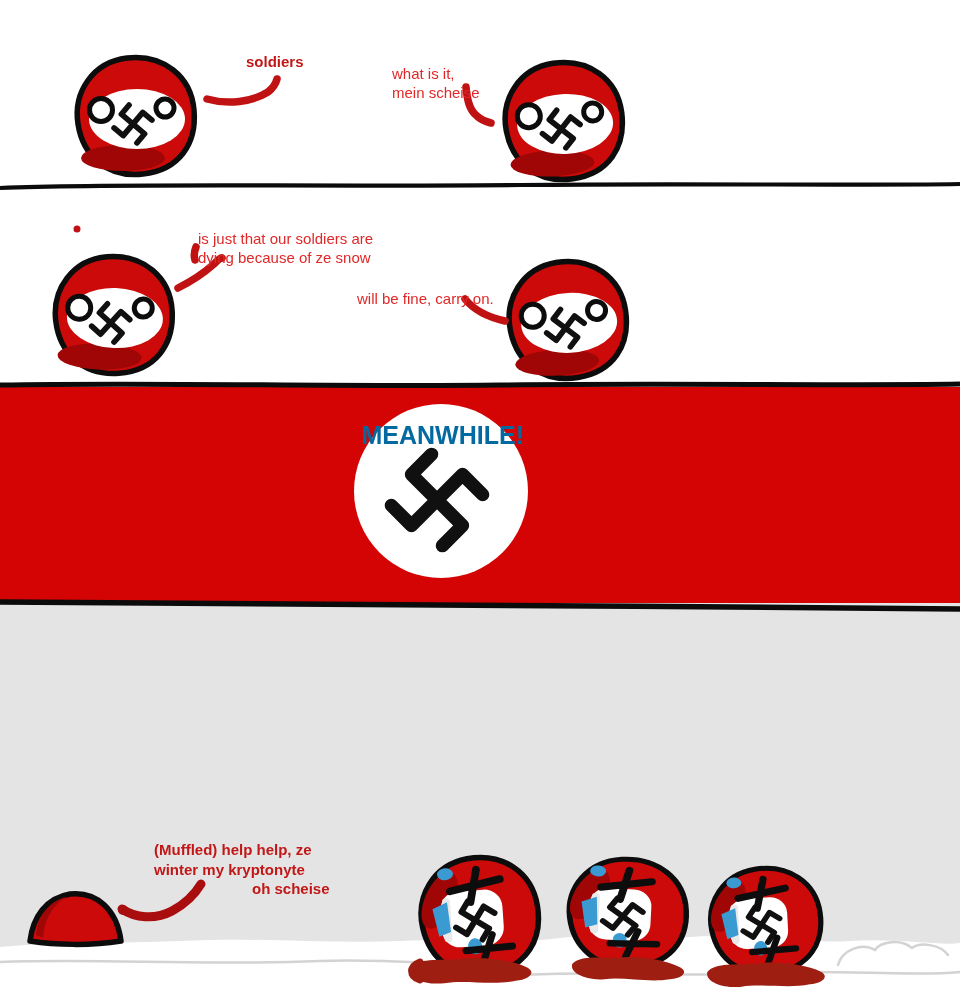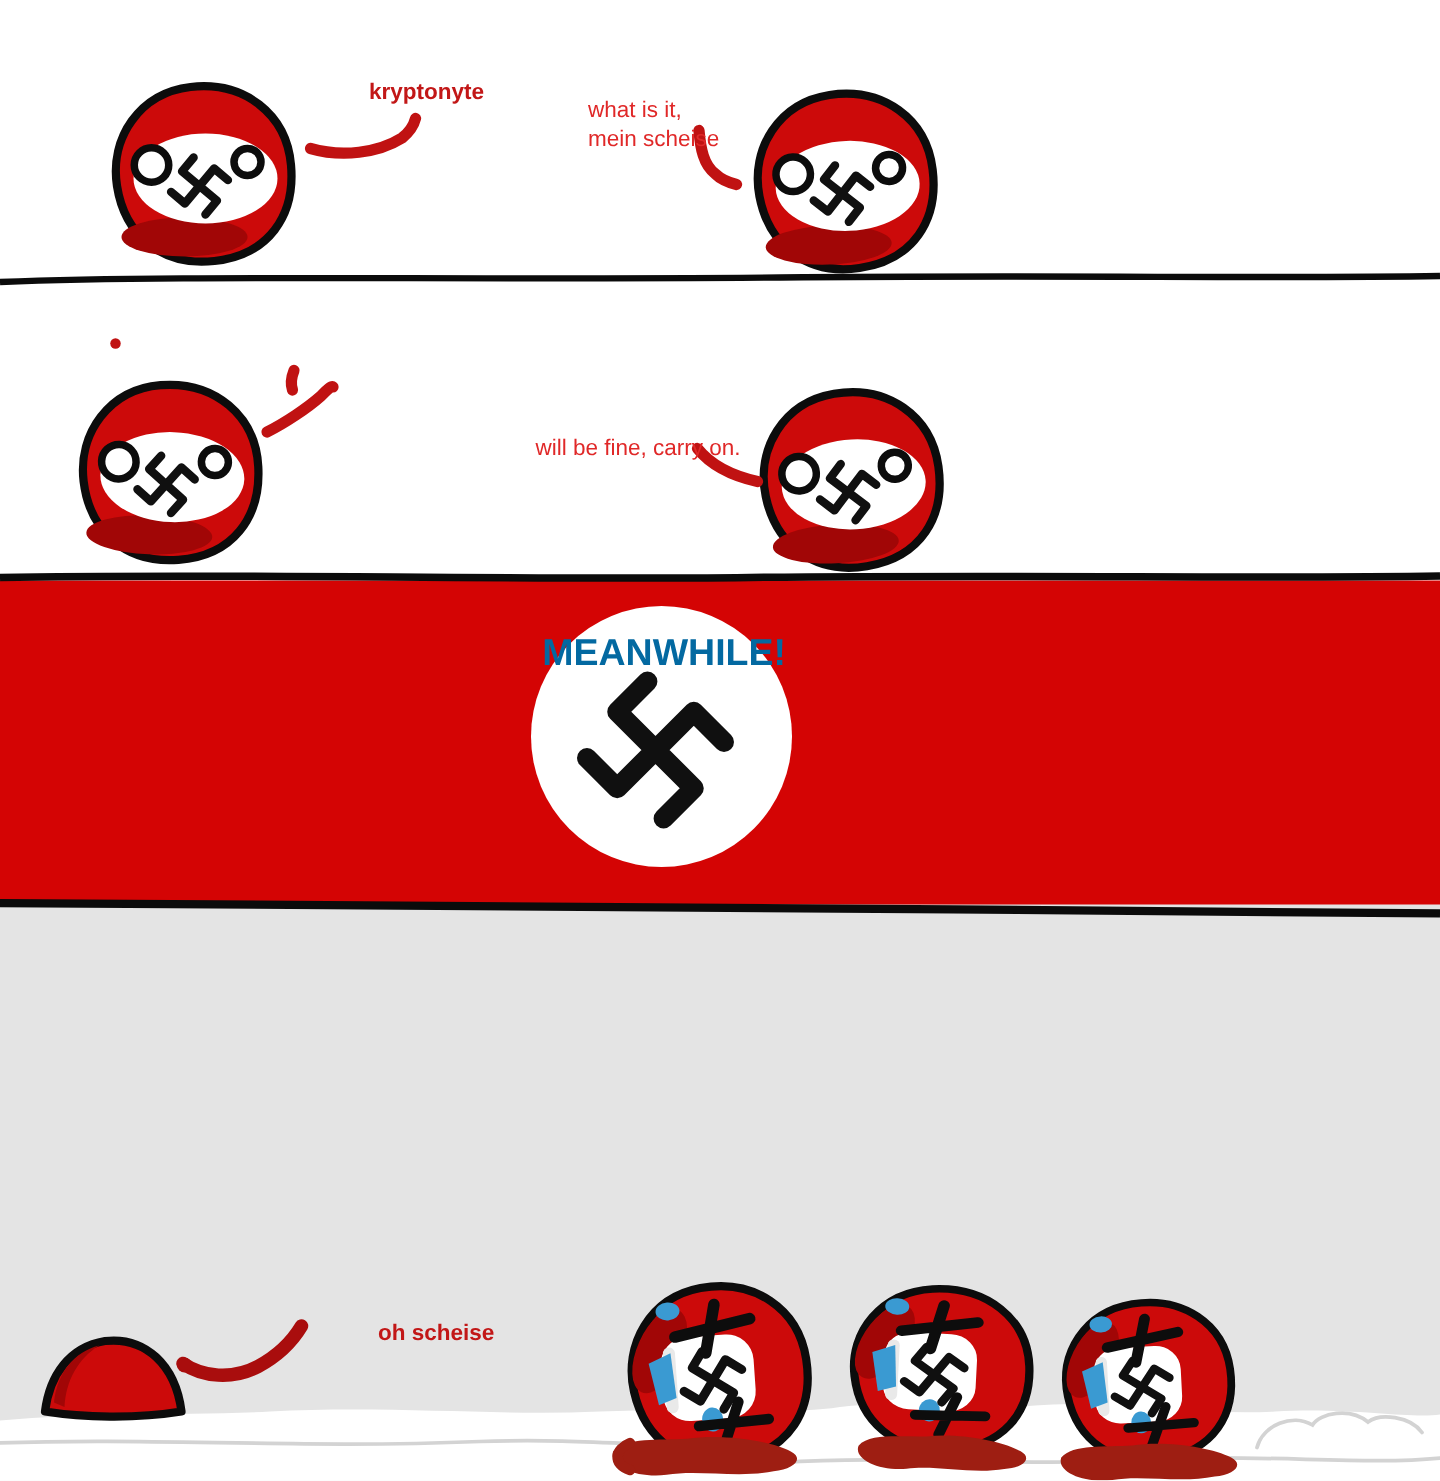--- a/index.html
+++ b/index.html
@@ -132,33 +132,41 @@
       <use href="#dball"></use>
     </g>
 
     <use href="#blood" class="bloodfill" transform="translate(472,970) scale(1.15,1.2)"></use>
     <path fill="none" stroke="var(--blood-red)" stroke-width="7" stroke-linecap="round" d="M 420,962 C 410,966 408,976 420,980"></path>
     <use href="#blood" class="bloodfill" transform="translate(630,968) rotate(2) scale(1.05,1.1)"></use>
     <use href="#blood" class="bloodfill" transform="translate(768,974) scale(1.1,1.15)"></use>
   </svg>
 
   <div class="txt redbold" style="left:246px; top:52px;">
-    <div>kryptonyte</div>
+    <div>soldiers</div>
   </div>
 
   <div class="txt red" style="left:392px; top:64px;">
     <div>what is it,</div>
     <div>mein scheise</div>
   </div>
 
+  <div class="txt red" style="left:198px; top:229px;">
+    <div>is just that our soldiers are</div>
+    <div>dying because of ze snow</div>
+  </div>
 
   <div class="txt red" style="left:357px; top:289px;">
     <div>will be fine, carry on.</div>
   </div>
 
   <div class="meanwhile">MEANWHILE!</div>
 
+  <div class="txt redbold" style="left:154px; top:840px;">
+    <div>(Muffled) help help, ze</div>
+    <div>winter my kryptonyte</div>
+  </div>
 
   <div class="txt redbold" style="left:212px; top:879px;margin-left:40px;">
     <div>oh scheise</div>
   </div>
 
 </div>
 
 </body></html>

